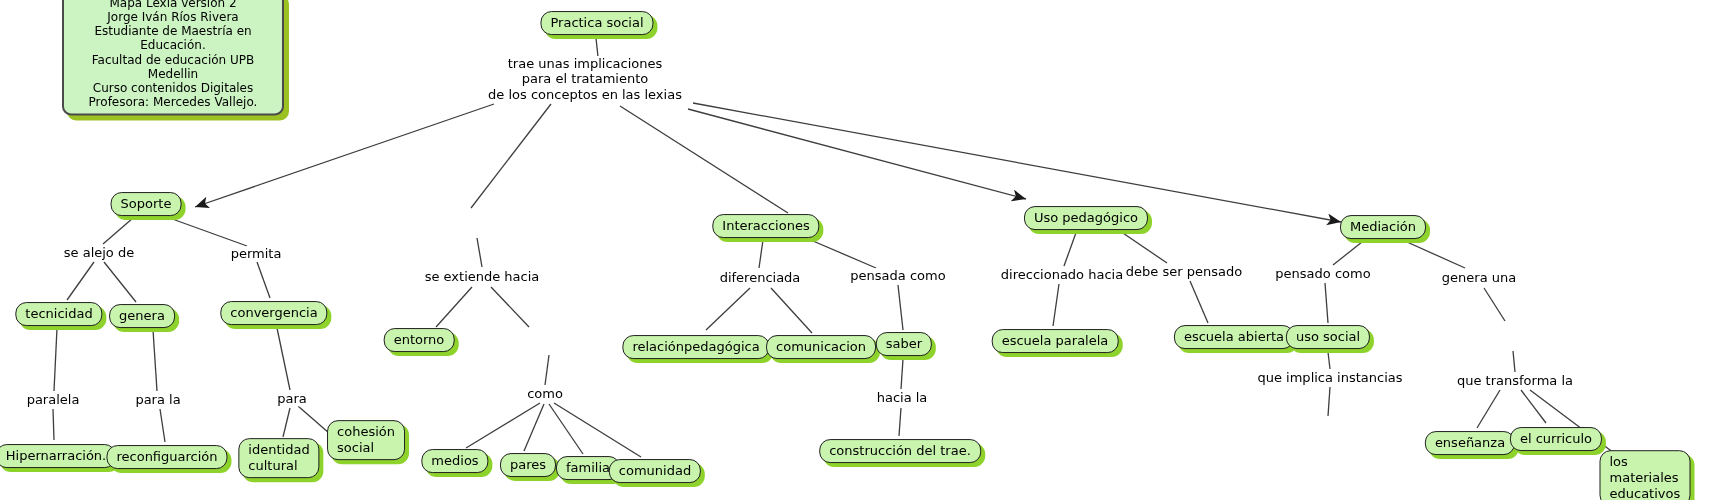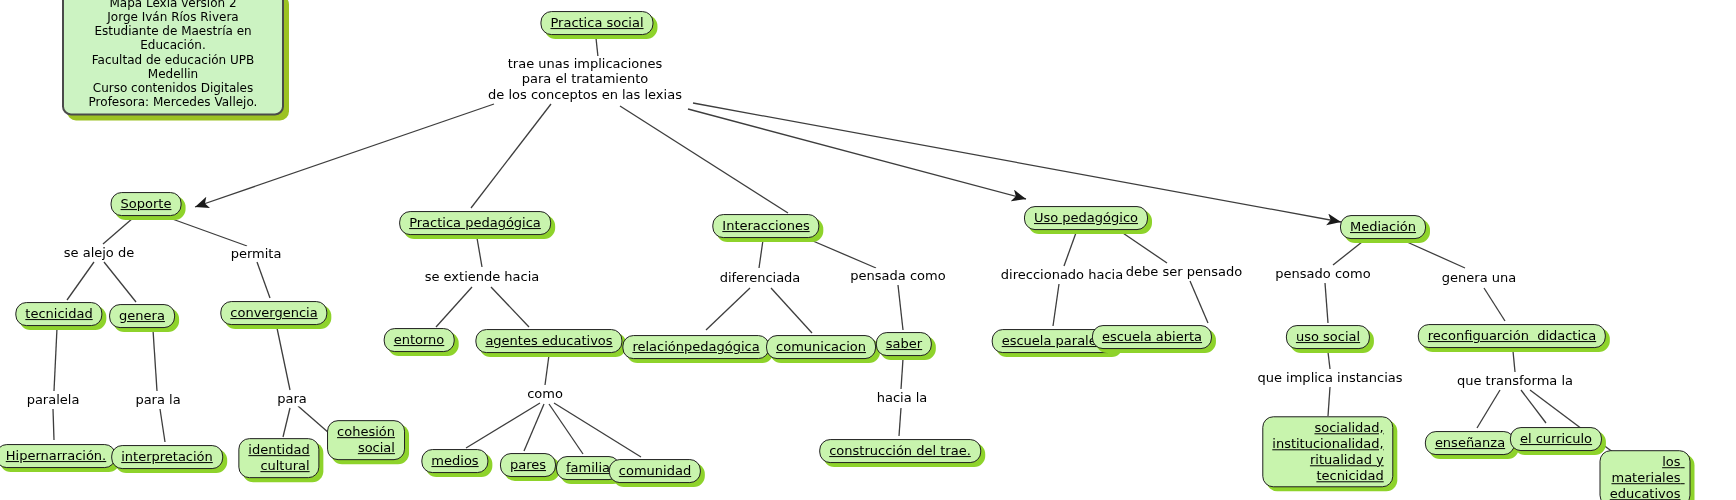--- a/index.html
+++ b/index.html
@@ -16,23 +16,22 @@
   #canvas{position:relative;width:1736px;height:500px;background:var(--bg);overflow:hidden;}
   #edges{position:absolute;left:0;top:0;width:1736px;height:500px;}
   .node{
     position:absolute;transform:translate(-50%,-50%);
     background:var(--node-fill);
     border:1.5px solid var(--node-border);
     border-radius:11px;
     box-shadow:4px 4px 0 var(--node-shadow);
     padding:3px 9px;
     font-size:13px;line-height:1.22;color:var(--text);
-    text-align:right;white-space:pre-wrap;
+    text-align:left;white-space:pre-wrap;
     box-sizing:border-box;
-    text-decoration:underline;
   }
   .info-box{
     position:absolute;transform:translate(-50%,-50%);
     background:var(--info-fill);
     border:2px solid #4a4a4a;
     border-radius:9px;
     box-shadow:5px 5px 0 #9cc222;
     padding:4px 8px;width:222px;
     font-size:12px;line-height:1.18;color:var(--text);
     text-align:center;white-space:pre-wrap;
@@ -123,59 +122,52 @@
   <div class="node" style="left:146px;top:204px">Soporte</div>
   <div class="link-label" style="left:99px;top:253px">se alejo de</div>
   <div class="link-label" style="left:256px;top:254px">permita</div>
   <div class="node" style="left:59px;top:314px">tecnicidad</div>
   <div class="node" style="left:142px;top:316px">genera</div>
   <div class="node" style="left:274px;top:313px">convergencia</div>
   <div class="link-label" style="left:53px;top:400px">paralela</div>
   <div class="link-label" style="left:158px;top:400px">para la</div>
   <div class="link-label" style="left:292px;top:399px">para</div>
   <div class="node" style="left:56px;top:456px">Hipernarración.</div>
-  <div class="node" style="left:167px;top:457px">interpretación</div>
+  <div class="node" style="left:167px;top:457px">reconfiguarción</div>
   <div class="node" style="left:279px;top:458px">identidad
 cultural</div>
   <div class="node" style="left:366px;top:440px">cohesión
 social</div>
 
-  <div class="node" style="left:475px;top:223px">Practica pedagógica</div>
   <div class="link-label" style="left:482px;top:277px">se extiende hacia</div>
   <div class="node" style="left:419px;top:340px">entorno</div>
-  <div class="node" style="left:549px;top:341px">agentes educativos</div>
   <div class="link-label" style="left:545px;top:394px">como</div>
   <div class="node" style="left:455px;top:461px">medios</div>
   <div class="node" style="left:528px;top:465px">pares</div>
   <div class="node" style="left:588px;top:468px">familia</div>
   <div class="node" style="left:655px;top:471px">comunidad</div>
 
   <div class="node" style="left:766px;top:226px">Interacciones</div>
   <div class="link-label" style="left:760px;top:278px">diferenciada</div>
   <div class="link-label" style="left:898px;top:276px">pensada como</div>
   <div class="node" style="left:696px;top:347px">relaciónpedagógica</div>
   <div class="node" style="left:821px;top:347px">comunicacion</div>
   <div class="node" style="left:904px;top:344px">saber</div>
   <div class="link-label" style="left:902px;top:398px">hacia la</div>
   <div class="node" style="left:900px;top:451px">construcción del trae.</div>
 
   <div class="node" style="left:1086px;top:218px">Uso pedagógico</div>
   <div class="link-label" style="left:1062px;top:275px">direccionado hacia</div>
   <div class="link-label" style="left:1184px;top:272px">debe ser pensado</div>
   <div class="node" style="left:1055px;top:341px">escuela paralela</div>
-  <div class="node" style="left:1152px;top:337px">escuela abierta</div>
+  <div class="node" style="left:1234px;top:337px">escuela abierta</div>
 
   <div class="node" style="left:1383px;top:227px">Mediación</div>
   <div class="link-label" style="left:1323px;top:274px">pensado como</div>
   <div class="link-label" style="left:1479px;top:278px">genera una</div>
   <div class="node" style="left:1328px;top:337px">uso social</div>
-  <div class="node" style="left:1512px;top:336px">reconfiguarción  didactica</div>
   <div class="link-label" style="left:1330px;top:378px">que implica instancias</div>
   <div class="link-label" style="left:1515px;top:381px">que transforma la</div>
-  <div class="node" style="left:1328px;top:452px">socialidad,
-institucionalidad,
-ritualidad y
-tecnicidad</div>
   <div class="node" style="left:1470px;top:443px">enseñanza</div>
   <div class="node" style="left:1556px;top:439px">el curriculo</div>
   <div class="node" style="left:1645px;top:478px">los materiales educativos</div>
 
 </div>
 
 </body></html>

